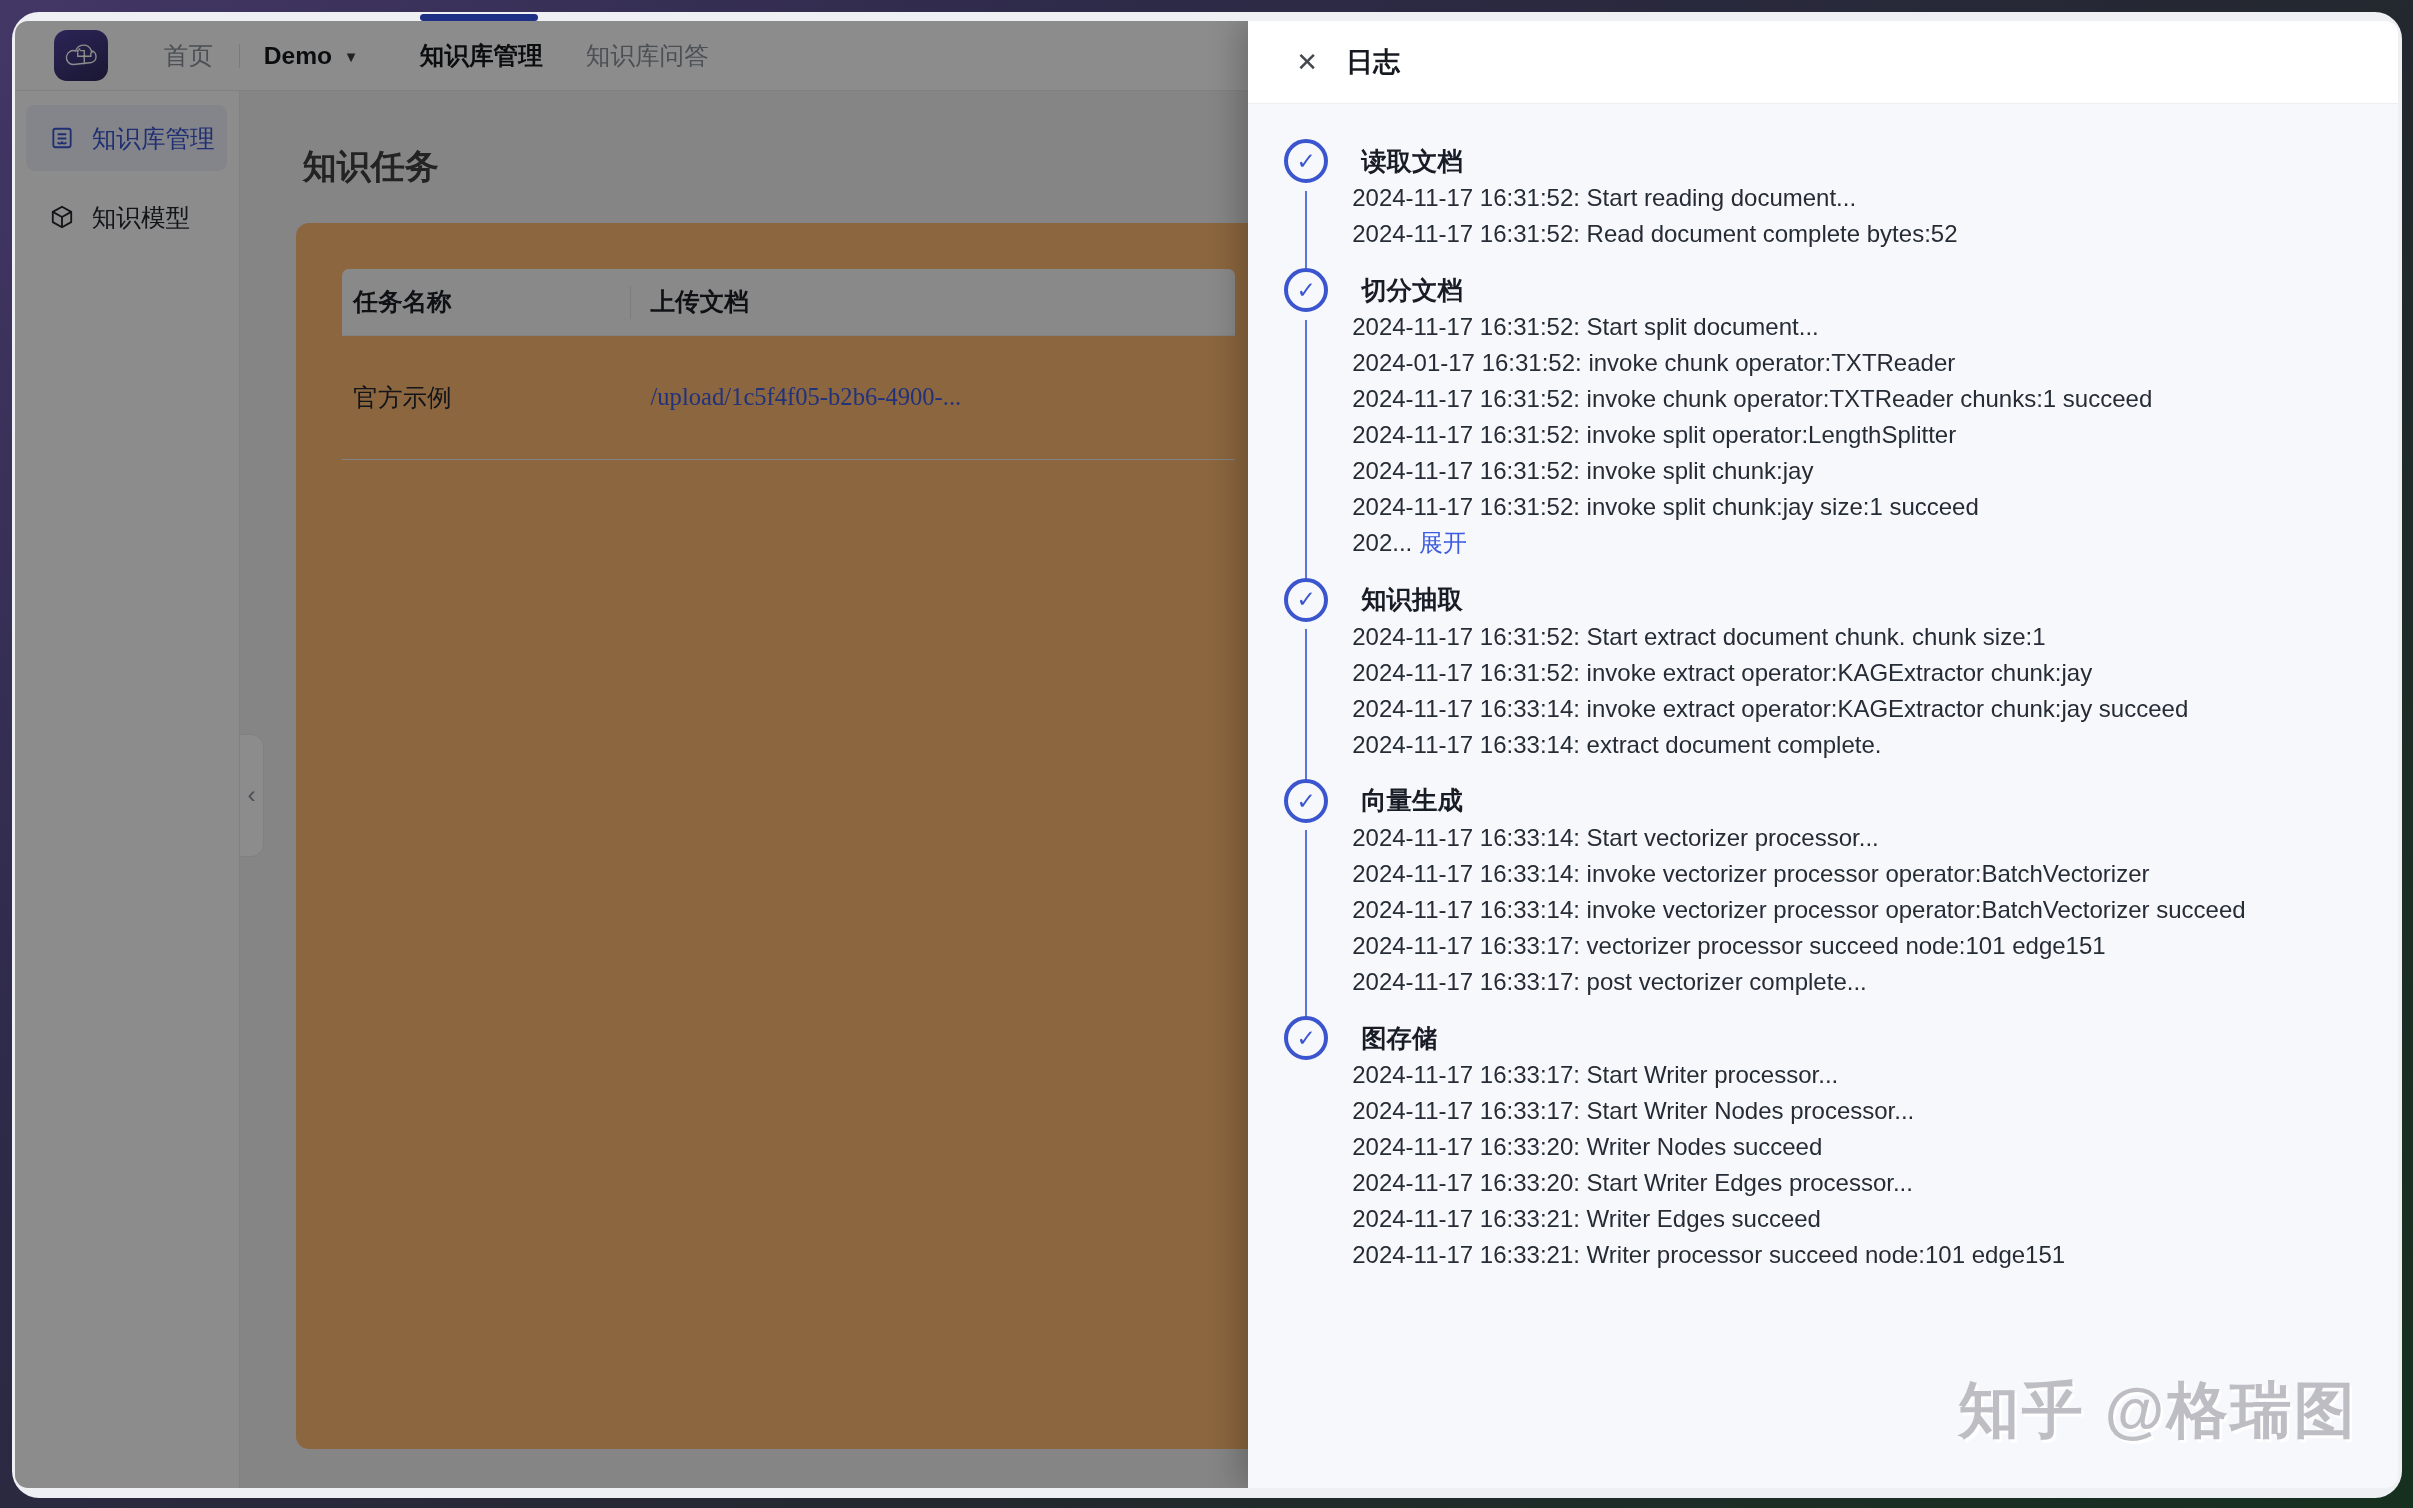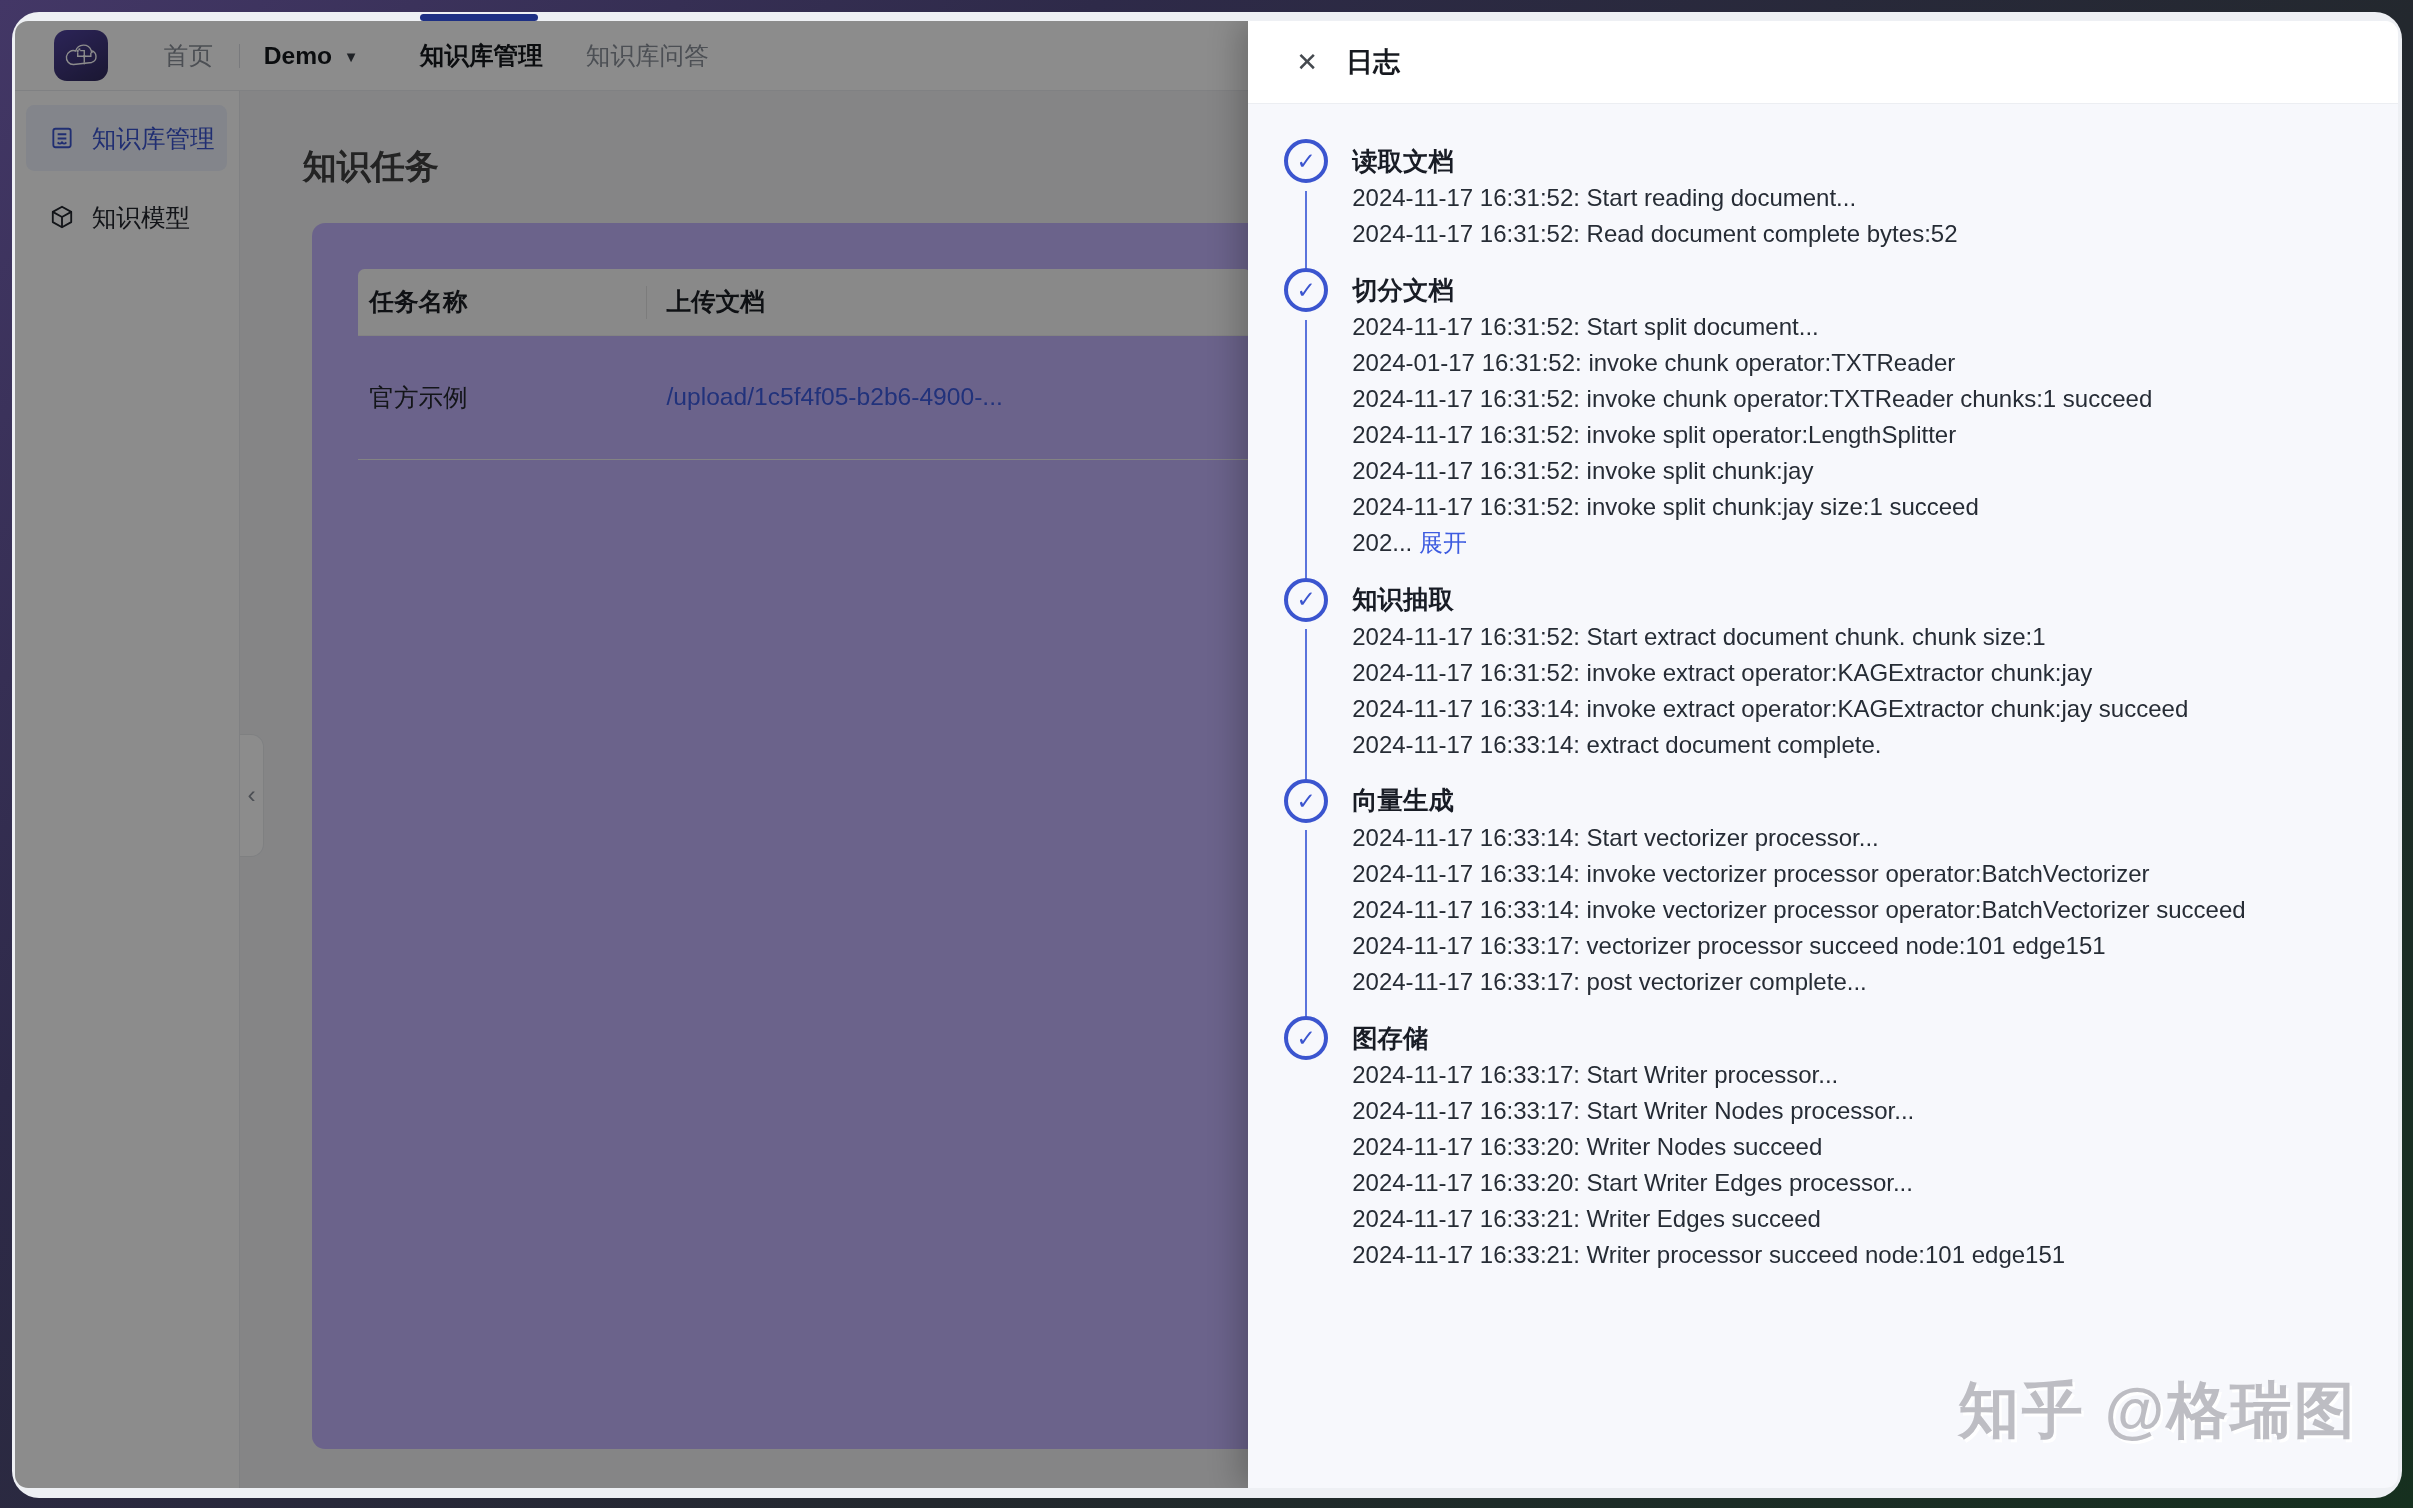--- a/index.html
+++ b/index.html
@@ -30,22 +30,22 @@
 
   .sidebar { position:absolute; left:0; top:70px; bottom:0; width:225px; background:#fff;
     border-right:0.8px solid #e9ebee; padding-top:14.8px; z-index:1; }
   .side-item { height:66px; margin:0 11.5px 13px; border-radius:8.2px; display:flex;
     align-items:center; padding-left:23px; gap:16.4px; font-size:24.6px; color:#23272e; }
   .side-item.active { color:#3b55cf; background:#eef2fd; }
   .side-item svg { flex:0 0 auto; }
 
   .page-title { position:absolute; left:288px; top:123px; font-size:34px; font-weight:600;
     color:#404040; z-index:1; }
-  .card { position:absolute; left:297px; top:202px; width:985px; height:1226px;
-    background:#c4b5fd; border-radius:13px; padding:46px 46px 0; z-index:1; }
+  .card { position:absolute; left:281px; top:202px; width:985px; height:1226px;
+    background:#fdba74; border-radius:13px; padding:46px 46px 0; z-index:1;font-family:Liberation Serif, serif; }
   .thead { display:flex; height:67px; background:#fafafa; align-items:center;
     border-bottom:0.8px solid #efefef; border-radius:6.6px 6.6px 0 0; }
   .th { font-weight:600; font-size:24.6px; color:#1c1f26; }
   .th1 { width:289px; padding-left:11.5px; position:relative; height:100%; display:flex; align-items:center; }
   .th1::after { content:""; position:absolute; right:0; top:17px; height:33px; width:0.8px; background:#e2e2e2; }
   .th2 { flex:1; padding-left:19.7px; }
   .trow { display:flex; height:124px; align-items:center; border-bottom:0.8px solid #efefef;
     font-size:24.6px; color:#23272e; }
   .td1 { width:289px; padding-left:11.5px; }
   .td2 { flex:1; padding-left:19.7px; }
@@ -68,21 +68,21 @@
   .drawer-title { font-size:27px; font-weight:600; color:#16191f; }
   .drawer-body { position:absolute; top:84px; left:0; right:0; bottom:0;
     padding:38px 33px 0 36px; overflow:hidden; }
 
   .step { position:relative; padding-left:68px; padding-bottom:19.7px; }
   .step-dot { position:absolute; left:0; top:-3.3px; width:44px; height:44px;
     border:4.1px solid #3b55cf; border-radius:50%; color:#3b55cf; background:#f7f8fc;
     display:flex; align-items:center; justify-content:center; font-size:23px; font-weight:700; z-index:1; }
   .step-tail { position:absolute; left:20.5px; top:48px; bottom:-11.5px; width:2.5px; background:#5b74dc; }
   .step:last-child .step-tail { display:none; }
-  .step-title { font-size:25.4px; font-weight:600; color:#181c25; line-height:36px; margin-bottom:1.6px; }
+  .step-title { font-size:25.4px; font-weight:600; color:#181c25; line-height:36px; margin-bottom:1.6px;margin-left:9px; }
   .log-line { font-size:24px; color:#262c35; line-height:36px; white-space:nowrap; }
   .expand-link { color:#3d5be0; cursor:pointer; }
 
   .watermark { position:absolute; right:41px; bottom:36px; font-size:61px; font-weight:700;
     color:#bdbdc3; text-shadow:2.5px 2.5px 0 #ffffff; letter-spacing:2.5px; }
 </style>
 </head>
 <body>
 
 <div class="window">

